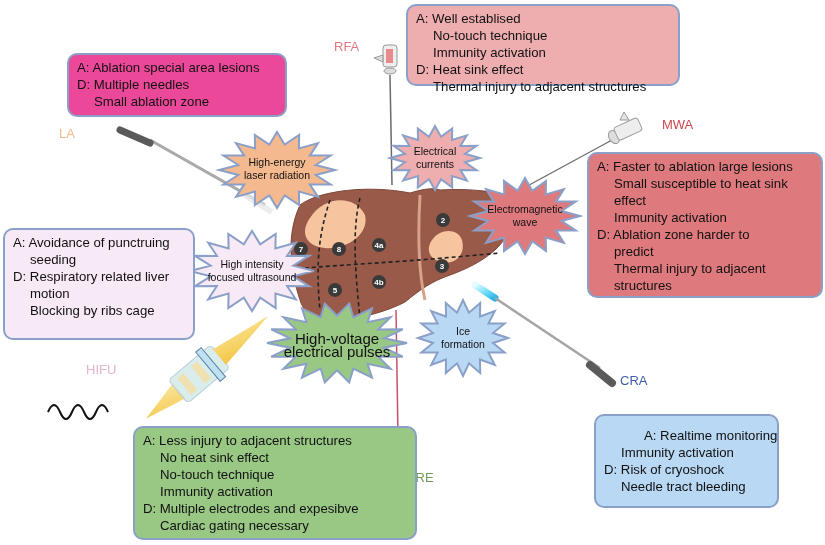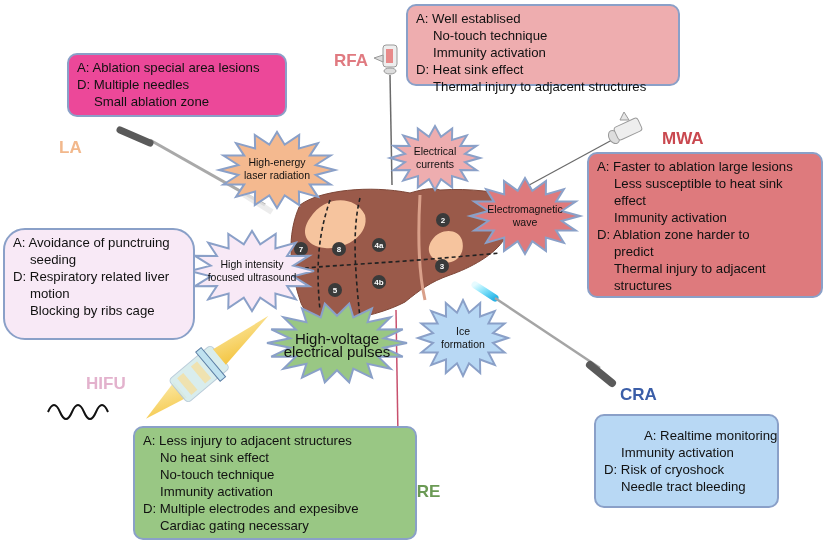--- a/index.html
+++ b/index.html
@@ -1,20 +1,20 @@
 <!DOCTYPE html>
 <html><head>
 <meta charset="utf-8">
 <style>
   html,body{margin:0;padding:0;background:#ffffff;}
   body{width:825px;height:545px;position:relative;overflow:hidden;font-family:"Liberation Sans",sans-serif;}
   .box{position:absolute;border-radius:10px;border:2px solid #8aa0c8;padding:4px 8px;box-sizing:border-box;font-size:13.2px;line-height:17px;color:#111;}
   .box .line{white-space:nowrap;}
   .box .ind{padding-left:17px;}
-  .label{position:absolute;font-weight:bold;font-size:17px;margin-top:12px;}
+  .label{position:absolute;font-weight:normal;font-size:13px;}
   .burst{position:absolute;}
   .burst-text{position:absolute;left:0;right:0;text-align:center;font-weight:normal;font-size:10.5px;line-height:13px;color:#111;}
   svg{position:absolute;left:0;top:0;}
 </style>
 </head>
 <body>
 
 <svg width="825" height="545">
   <defs>
     <linearGradient id="cryoTip" x1="0" y1="0" x2="1" y2="1">
@@ -122,30 +122,30 @@
 </div>
 
 <div class="box" style="left:67px;top:53px;width:220px;height:64px;background:#ec4899;">
   <div class="line">A: Ablation special area lesions</div>
   <div class="line">D:  Multiple needles</div>
   <div class="line ind">Small ablation zone</div>
 </div>
 
 <div class="box" style="left:587px;top:152px;width:236px;height:146px;background:#de7a7d;">
   <div class="line">A: Faster to ablation large lesions</div>
-  <div class="line ind">Less susceptible to heat sink</div>
+  <div class="line ind">Small susceptible to heat sink</div>
   <div class="line ind">effect</div>
   <div class="line ind">Immunity activation</div>
   <div class="line">D: Ablation zone  harder to</div>
   <div class="line ind">predict</div>
   <div class="line ind">Thermal injury to adjacent</div>
   <div class="line ind">structures</div>
 </div>
 
-<div class="box" style="left:3px;top:228px;width:192px;height:112px;background:#f8e9f6;border-radius:22px;">
+<div class="box" style="left:3px;top:228px;width:192px;height:112px;background:#f8e9f6;">
   <div class="line">A: Avoidance of punctruing</div>
   <div class="line ind">seeding</div>
   <div class="line">D:  Respiratory related liver</div>
   <div class="line ind">motion</div>
   <div class="line ind">Blocking by ribs cage</div>
 </div>
 
 <div class="box" style="left:133px;top:426px;width:284px;height:114px;background:#99c784;">
   <div class="line">A: Less injury to adjacent structures</div>
   <div class="line ind">No heat sink effect</div>

